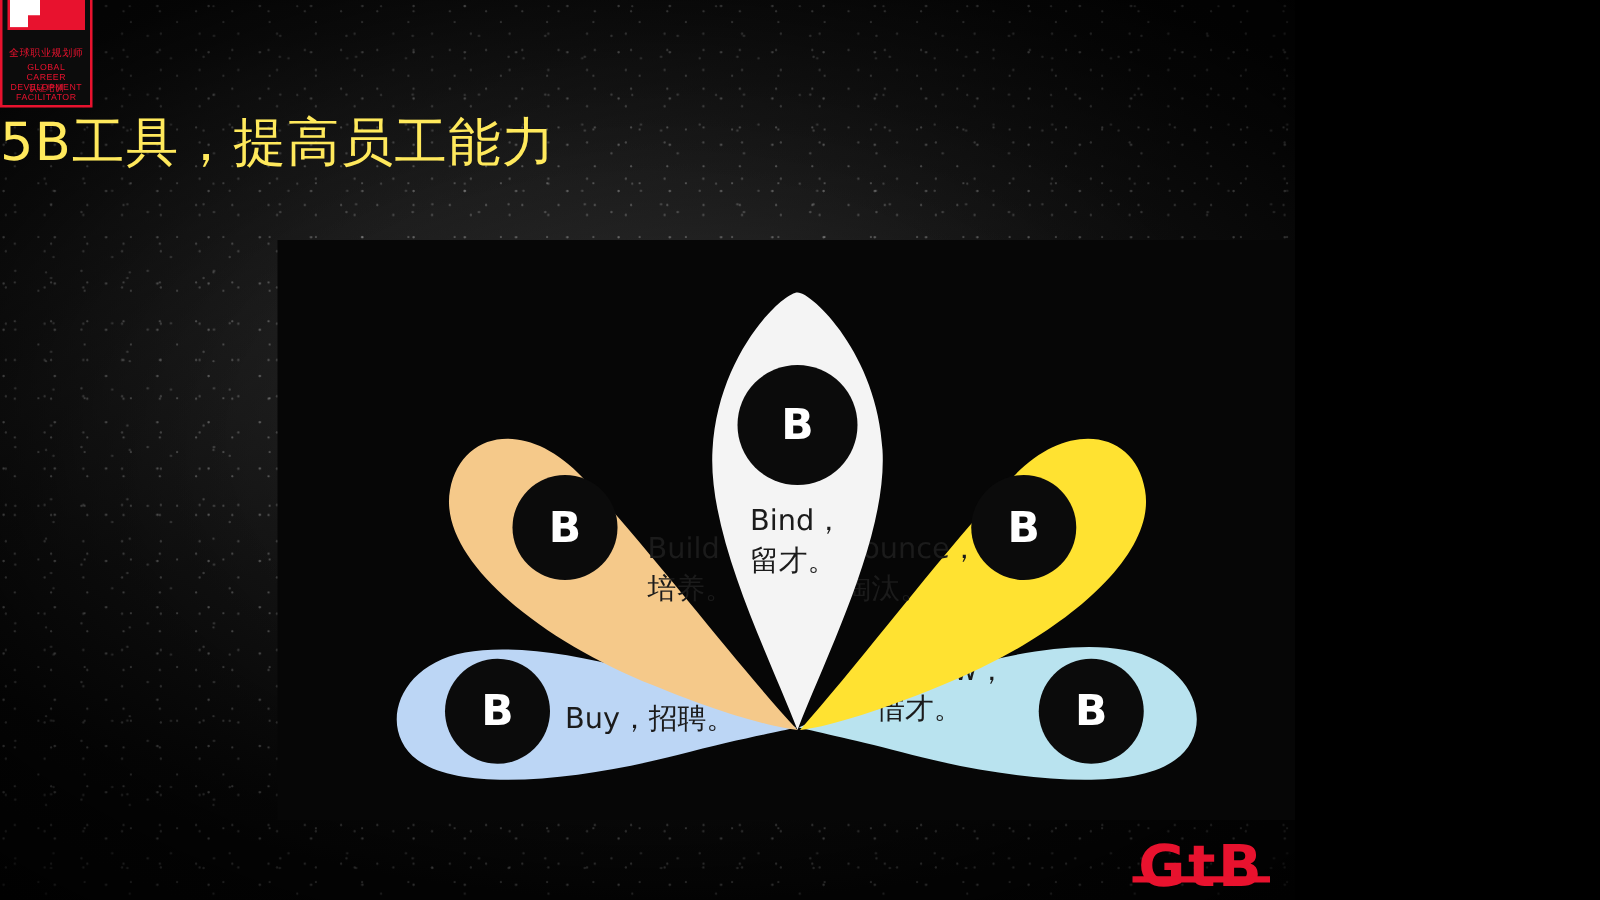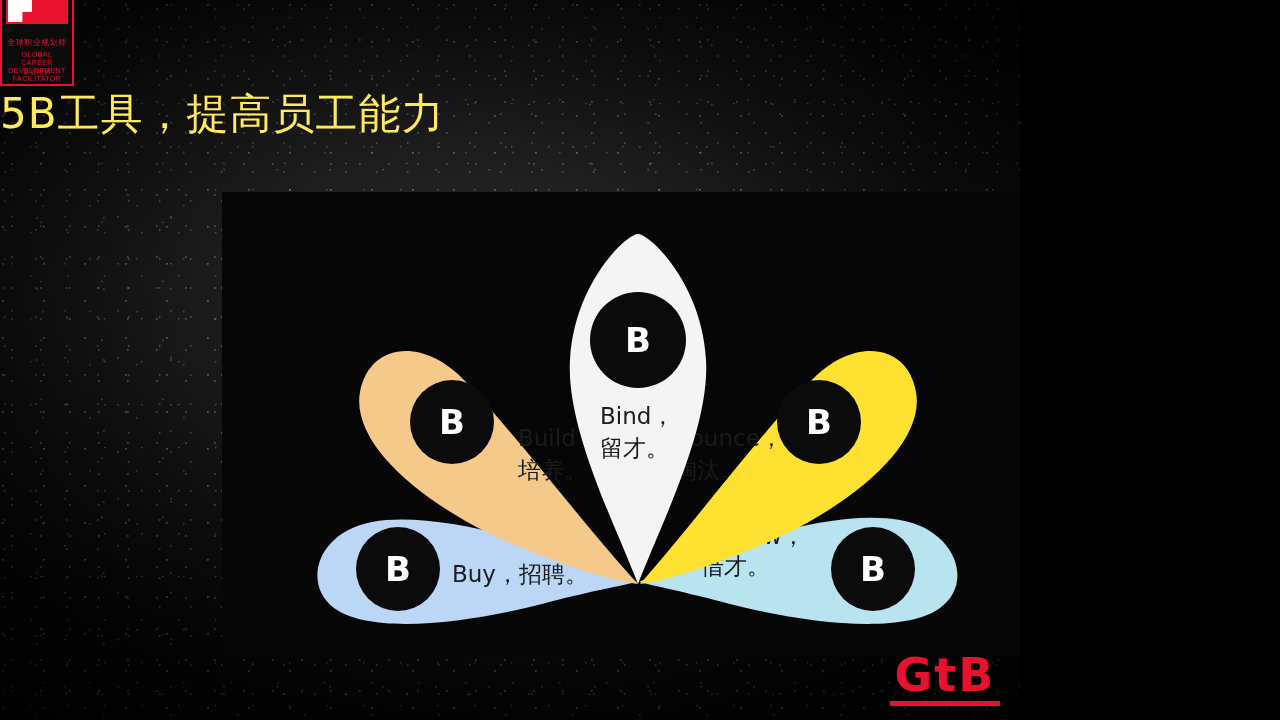--- a/index.html
+++ b/index.html
@@ -15,20 +15,21 @@
   }
   #slide {
     position: relative;
     width: 1020px;
     height: 720px;
     background:
       radial-gradient(ellipse 70% 55% at 52% 46%, rgba(70,70,70,0.55) 0%, rgba(28,28,28,0.35) 45%, rgba(0,0,0,0.75) 100%),
       radial-gradient(ellipse 120% 90% at 20% 10%, rgba(90,90,90,0.30) 0%, rgba(0,0,0,0) 60%),
       #121212;
     overflow: hidden;
+    padding-left: 16px;
   }
   
   #noise {
     position: absolute;
     inset: 0;
     opacity: 0.55;
     background-image:
       radial-gradient(circle at 7% 13%, rgba(255,255,255,0.55) 0.6px, rgba(255,255,255,0) 1.3px),
       radial-gradient(circle at 23% 61%, rgba(255,255,255,0.40) 0.6px, rgba(255,255,255,0) 1.3px),
       radial-gradient(circle at 41% 29%, rgba(255,255,255,0.50) 0.5px, rgba(255,255,255,0) 1.2px),
@@ -164,20 +165,21 @@
   #corner-logo .glyph {
     position: absolute;
     inset: 0;
     color: #e8122e;
     font-family: "DejaVu Sans", "Liberation Sans", sans-serif;
     font-weight: bold;
     font-size: 46px;
     line-height: 50px;
     letter-spacing: 2px;
     text-align: center;
+    margin-top: 18px;
   }
   #corner-logo .underline {
     position: absolute;
     left: 6px;
     right: 6px;
     bottom: 2px;
     height: 5px;
     background: #e8122e;
   }
 </style>

